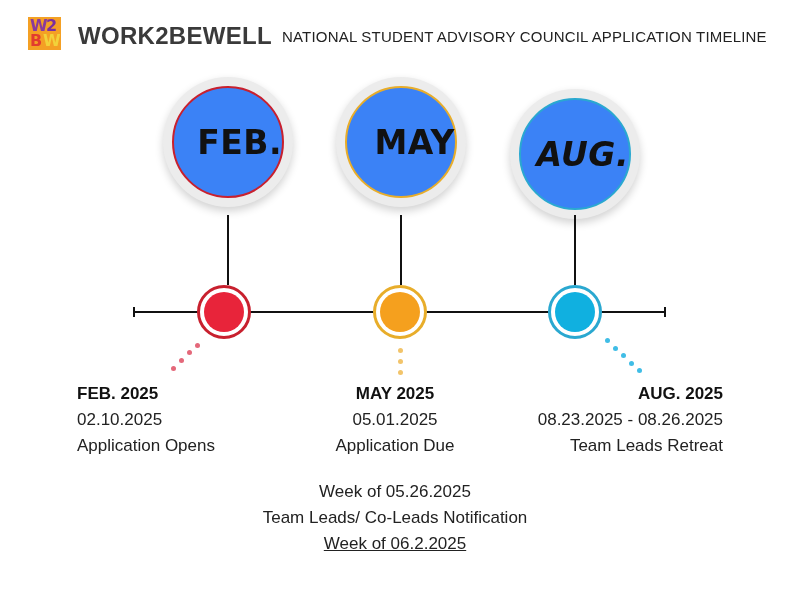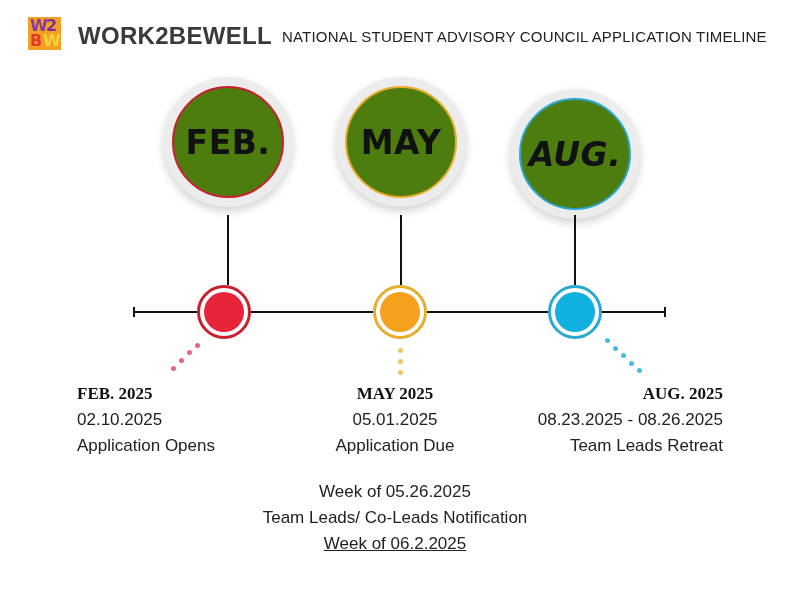--- a/index.html
+++ b/index.html
@@ -23,40 +23,40 @@
     font-family: "Liberation Sans", sans-serif;
   }
   
   .month {
     width: 130px; height: 130px; border-radius: 50%;
     background: #ececec;
     box-shadow: 0 4px 8px rgba(0,0,0,0.18);
   }
   .month .inner {
     position: absolute; left: 9px; top: 9px; width: 108px; height: 108px;
-    border-radius: 50%; background: #4d7c0f; border: 2px solid;
-    display: flex; align-items: center; justify-content: center;
+    border-radius: 50%; background: #3b82f6; border: 2px solid;
+    display: flex; align-items: center; justify-content: flex-end;
   }
   .month .label {
     font-family: "DejaVu Sans", sans-serif; font-weight: 900; font-size: 33px; color: #111;
     letter-spacing: 0.5px;
   }
   .connector { width: 2px; background: #111; }
   .timeline { left: 134px; top: 311px; width: 531px; height: 2px; background: #111; }
   .tick { width: 2px; height: 10px; background: #111; top: 307px; }
   
   .node {
     width: 54px; height: 54px; border-radius: 50%; border: 3px solid; box-sizing: border-box;
     background: #fff;
   }
   .node .core { position: absolute; left: 4px; top: 4px; right: 4px; bottom: 4px; border-radius: 50%; }
   .dot { width: 5px; height: 5px; border-radius: 50%; }
   
   .txt { font-family: "Liberation Sans", sans-serif; font-size: 17px; color: #222; line-height: 26px; white-space: nowrap; }
-  .txt .b { font-weight: bold; color: #111; font-family: Liberation Serif, serif; }
+  .txt .b { font-weight: bold; color: #111; }
   .left { text-align: left; }
   .center { text-align: center; }
   .right { text-align: right; }
 </style>
 </head>
 <body>
 
 <div class="abs logo-box">
   <span class="l" style="left:2px;top:1px;font-size:16px;color:#8a3a9c;">W</span>
   <span class="l" style="left:18px;top:1px;font-size:16px;color:#7a2ea0;">2</span>

